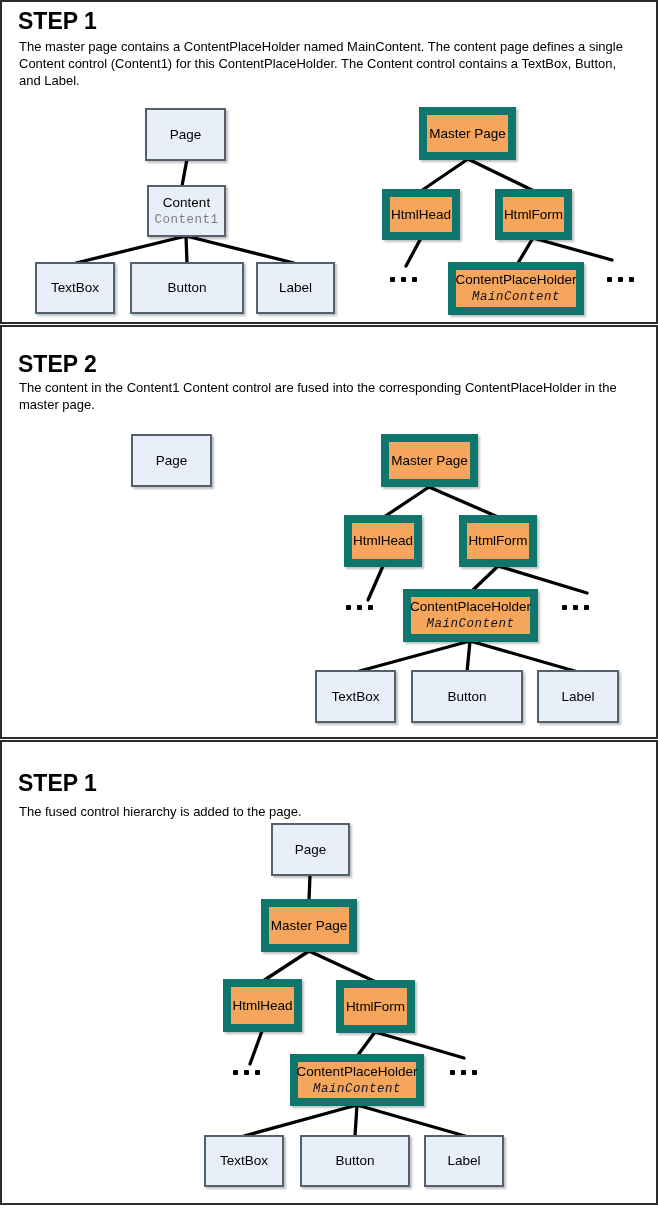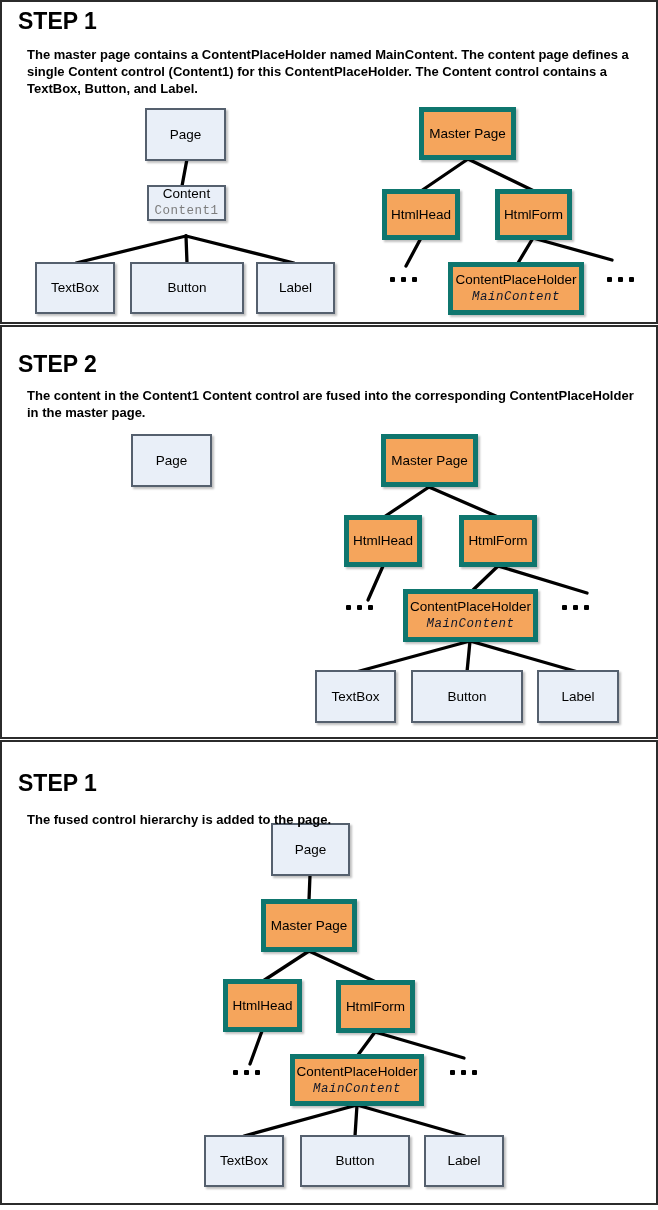--- a/index.html
+++ b/index.html
@@ -2,28 +2,28 @@
 <html><head>
 <meta charset="utf-8">
 <style>
   html,body{margin:0;padding:0;background:#ffffff;}
   body{width:658px;font-family:"Liberation Sans",sans-serif;color:#000;}
   .panel{position:relative;box-sizing:border-box;border:2px solid #2b2b2b;background:#fff;overflow:hidden;}
   #panel-1{height:324px;}
   #panel-2{height:414px;margin-top:1px;}
   #panel-3{height:465px;margin-top:1px;}
   .step-heading{position:absolute;left:16px;margin:0;font-size:23px;font-weight:700;letter-spacing:0;text-align:right;}
-  .step-desc{position:absolute;left:17px;margin:8px;font-size:13px;line-height:17px;width:608px;font-weight:bold;}
+  .step-desc{position:absolute;left:17px;margin:0;font-size:13px;line-height:17px;width:608px;}
   .diagram{position:absolute;left:0;top:0;right:0;bottom:0;}
   .edges{position:absolute;left:0;top:0;width:100%;height:100%;pointer-events:none;}
   .edges line{stroke:#000;stroke-width:3.3;stroke-linecap:round;}
   .node{position:absolute;box-sizing:border-box;display:flex;flex-direction:column;align-items:center;justify-content:center;
         font-size:13.5px;text-align:center;box-shadow:2px 2px 2px rgba(0,0,0,0.25);}
   .node.blue{background:#E9EFF8;border:2px solid #55606e;}
-  .node.orange{background:#F5A55C;border:5px solid #0f766e;}
+  .node.orange{background:#F5A55C;border:8px solid #0f766e;}
   .node .lbl{line-height:16px;}
   .node .sub{font-family:"Liberation Mono",monospace;font-size:12.5px;letter-spacing:0.5px;margin-top:2px;line-height:15px;}
   .node.blue .sub{color:#7c7c7c;}
   .node.orange .sub{color:#0f172a;font-style:italic;}
   .dots{position:absolute;display:flex;gap:6px;}
   .dot{width:5px;height:5px;background:#000;border-radius:1px;display:block;}
 </style>
 </head>
 <body>
 
@@ -36,21 +36,21 @@
         <line x1="184" y1="234" x2="292" y2="261"></line>
         <line x1="466" y1="157" x2="419" y2="189"></line>
         <line x1="466" y1="157" x2="532" y2="189"></line>
         <line x1="419" y1="236" x2="404" y2="264"></line>
         <line x1="531" y1="236" x2="516" y2="261"></line>
         <line x1="531" y1="236" x2="610" y2="258"></line>
       </svg>
       <div class="node blue" style="left: 143px; top: 106px; width: 81px; height: 53px;">
         <div class="lbl">Page</div>
       </div>
-      <div class="node blue" style="left: 145px; top: 183px; width: 79px; height: 36px; justify-content: flex-end;">
+      <div class="node blue" style="left: 145px; top: 183px; width: 79px; height: 52px;">
         <div class="lbl">Content</div>
         <div class="sub">Content1</div>
       </div>
       <div class="node blue" style="left: 33px; top: 260px; width: 80px; height: 52px;">
         <div class="lbl">TextBox</div>
       </div>
       <div class="node blue" style="left: 128px; top: 260px; width: 114px; height: 52px;">
         <div class="lbl">Button</div>
       </div>
       <div class="node blue" style="left: 254px; top: 260px; width: 79px; height: 52px;">

